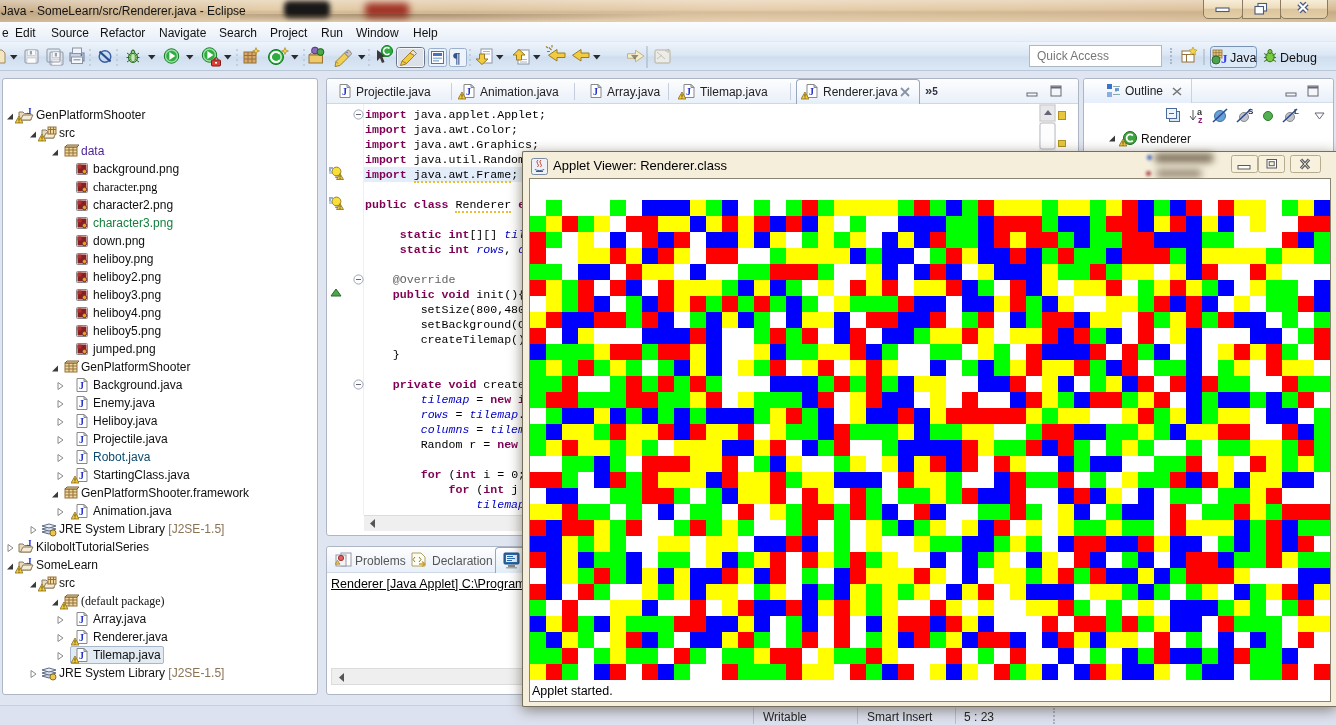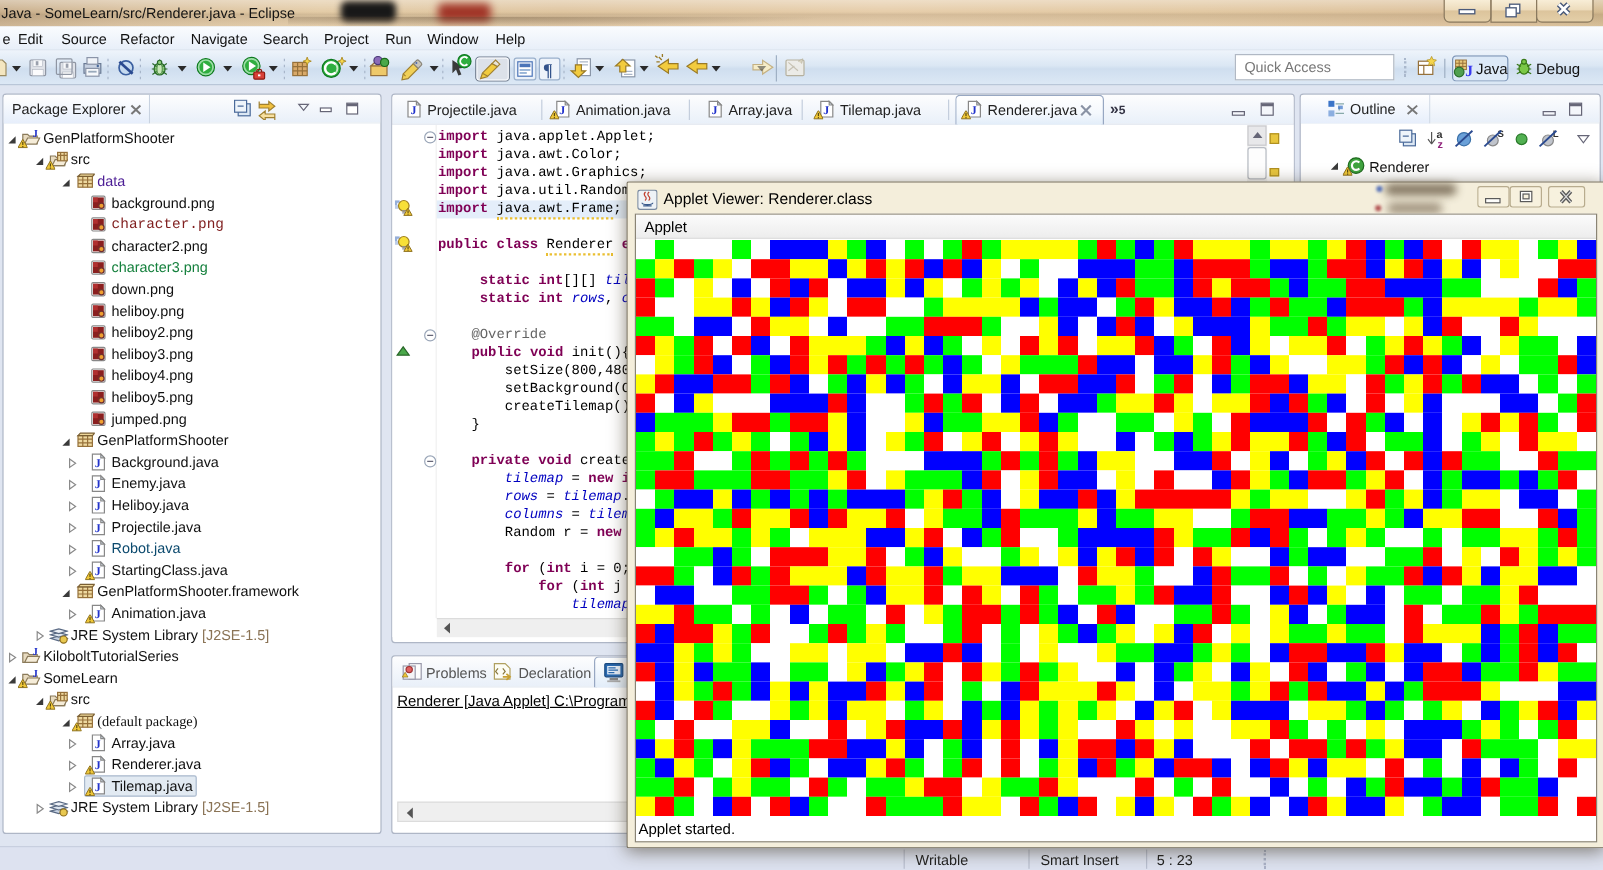--- a/index.html
+++ b/index.html
@@ -222,38 +222,20 @@
         <ellipse cx="90" cy="11" rx="4.2" ry="4.8" fill="#7ac846" stroke="#3a7a1a"></ellipse>
         <line x1="90" y1="5" x2="90" y2="3.5" stroke="#3a7a1a"></line>
         <path d="M84 7.5 l3.5 1.8 M84 11.5 h2.5 M84 15.5 l3.5 -1.8 M96 7.5 l-3.5 1.8 M96 11.5 h-2.5 M96 15.5 l-3.5 -1.8" stroke="#3a7a1a"></path>
         <circle cx="90" cy="5.5" r="2" fill="#7ac846" stroke="#3a7a1a"></circle>
       </g>
  <text x="100" y="16" font-size="12.5" fill="#111" font-family="Liberation Sans">Debug</text>
 </svg>
 </div>
 
 <div class="panel" style="left:2px;top:78px;width:316px;height:617px">
- <div class="abs" style="left:0;top:0;width:314px;height:24px;background:linear-gradient(180deg,#fdfdfe,#e9f0f9);border-bottom:1px solid #d5dde9;border-radius:3px 3px 0 0">
-  <div class="abs" style="left:0;top:0;width:122px;height:24px;background:linear-gradient(180deg,#ffffff,#e6eefb);border-right:1px solid #c8d2e0;border-radius:3px 0 0 0"></div>
-  <div class="abs tabtxt" style="left:7px;top:5px;color:#222">Package Explorer</div>
-  <svg class="abs" style="left:104px;top:6px" width="13" height="13">
-        <path d="M2.5 3 l7.5 7 M10 3 l-7.5 7" stroke="#777" stroke-width="1.7"></path>
-      </svg>
-  <svg class="abs" style="left:191px;top:4px" width="112" height="17">
-   <rect x="4.5" y="3.5" width="10" height="10" fill="#dce8f4" stroke="#4a6a9a"></rect>
-        <rect x="1.5" y="0.5" width="10" height="10" fill="#eef4fa" stroke="#4a6a9a"></rect>
-        <line x1="4" y1="5.5" x2="9" y2="5.5" stroke="#4a6a9a"></line>
-   <path d="M22 5 l0 2.5 8 0 0 -2.5 5 4 -5 4 0 -2.5 -8 0 z" fill="#f0c040" stroke="#a08030" transform="translate(0 -3.5)"></path>
-   <path d="M35 10 l0 -2.5 -8 0 0 2.5 -5 -4 5 -4 0 2.5 8 0 z" fill="#f8e0a0" stroke="#a08030" transform="translate(0 7.5)"></path>
-   <path d="M55 4 h8 l-4 5 z" fill="none" stroke="#667"></path>
-   <rect x="73" y="7" width="9" height="3" fill="#fff" stroke="#667"></rect>
-   <rect x="95" y="3" width="9" height="9" fill="#fff" stroke="#667"></rect>
-        <line x1="95" y1="4.5" x2="104" y2="4.5" stroke="#667" stroke-width="2"></line>
-  </svg>
- </div>
  <div id="tree" class="abs mono" style="left:0;top:25px;width:314px;height:590px;overflow:hidden"></div>
 </div>
 
 <svg width="0" height="0" style="position:absolute">
 <defs>
 <symbol id="i-prj" viewBox="0 0 16 16">
  <path d="M1 13 V5 h4 l1.5 1.5 H13 V13 z" fill="#e8dbc0" stroke="#8a7a5a"></path>
  <path d="M2.5 13 L5 8 h10 l-2.5 5 z" fill="#f5ecd8" stroke="#8a7a5a"></path>
  <text x="9" y="7" font-size="9" font-weight="bold" fill="#2233cc" font-family="Liberation Serif">J</text>
 </symbol>
@@ -344,21 +326,21 @@
       <use href="#i-pkg"></use>
     </svg>
     <div class="abs" style="left:79px;top:41px;font-size:12px;color:#4c1d95;font-family:'Liberation Sans';white-space:nowrap">data</div>
     <svg class="abs" style="left:72px;top:58px" width="16" height="16">
       <use href="#i-img"></use>
     </svg>
     <div class="abs" style="left:91px;top:59px;font-size:12px;color:#111;font-family:'Liberation Sans';white-space:nowrap">background.png</div>
     <svg class="abs" style="left:72px;top:76px" width="16" height="16">
       <use href="#i-img"></use>
     </svg>
-    <div class="abs" style="left:91px;top:77px;font-size:12px;color:#7f1d1d;font-family:Liberation Mono, monospace;white-space:nowrap">character.png</div>
+    <div class="abs" style="left:91px;top:77px;font-size:12px;color:#000000;font-family:Liberation Serif, serif;white-space:nowrap">character.png</div>
     <svg class="abs" style="left:72px;top:94px" width="16" height="16">
       <use href="#i-img"></use>
     </svg>
     <div class="abs" style="left:91px;top:95px;font-size:12px;color:#111;font-family:'Liberation Sans';white-space:nowrap">character2.png</div>
     <svg class="abs" style="left:72px;top:112px" width="16" height="16">
       <use href="#i-img"></use>
     </svg>
     <div class="abs" style="left:91px;top:113px;font-size:12px;color:#15803d;font-family:'Liberation Sans';white-space:nowrap">character3.png</div>
     <svg class="abs" style="left:72px;top:130px" width="16" height="16">
       <use href="#i-img"></use>
@@ -761,23 +743,20 @@
   <rect x="0.5" y="0.5" width="26" height="17" rx="2" fill="#f7f1de" stroke="#b8ac8e"></rect>
   <rect x="27.5" y="0.5" width="26" height="17" rx="2" fill="#f7f1de" stroke="#b8ac8e"></rect>
   <rect x="59.5" y="0.5" width="30" height="17" rx="2" fill="#f7f1de" stroke="#b8ac8e"></rect>
   <rect x="7" y="10.5" width="12" height="3.5" fill="#fdfdfb" stroke="#5a5a5a"></rect>
   <rect x="36" y="4.5" width="9.5" height="8.5" fill="#fdfdfb" stroke="#5a5a5a"></rect>
       <rect x="38.2" y="6.7" width="5" height="4" fill="#f7f1de" stroke="#5a5a5a"></rect>
   <path d="M70 4.5 l8 9 M78 4.5 l-8 9" stroke="#5a5a5a" stroke-width="3.2"></path>
       <path d="M70 4.5 l8 9 M78 4.5 l-8 9" stroke="#ddd" stroke-width="1"></path>
  </svg>
  <div class="abs" style="left:6px;top:26px;width:802px;height:524px;border:1px solid #8a8474;background:#fff">
-  <div class="abs" style="left:0;top:0;width:800px;height:20px;background:linear-gradient(180deg,#fbfbfb,#ededed);border-bottom:1px solid #d8d8d8">
-   <div class="abs" style="left:7px;top:3px;font-size:12.5px;color:#000">Applet</div>
-  </div>
   <div class="abs" style="left:0;top:21px;width:800px;height:480px;overflow:hidden">
 <div style="position:absolute;left:0;top:0px;width:800px;height:16px;background:linear-gradient(90deg,#fff 0px 16px,#0f0 16px 32px,#fff 32px 80px,#0f0 80px 96px,#fff 96px 112px,#00f 112px 160px,#ff0 160px 176px,#0f0 176px 192px,#00f 192px 208px,#fff 208px 224px,#0f0 224px 240px,#fff 240px 256px,#0f0 256px 272px,#f00 272px 288px,#0f0 288px 304px,#ff0 304px 368px,#0f0 368px 384px,#f00 384px 400px,#0f0 400px 416px,#00f 416px 432px,#0f0 432px 448px,#f00 448px 464px,#ff0 464px 512px,#0f0 512px 528px,#ff0 528px 560px,#0f0 560px 576px,#ff0 576px 592px,#f00 592px 608px,#00f 608px 624px,#0f0 624px 640px,#00f 640px 656px,#f00 656px 672px,#fff 672px 688px,#f00 688px 704px,#ff0 704px 736px,#fff 736px 752px,#0f0 752px 768px,#ff0 768px 784px,#00f 784px 800px)"></div>
 <div style="position:absolute;left:0;top:16px;width:800px;height:16px;background:linear-gradient(90deg,#0f0 0px 16px,#ff0 16px 32px,#f00 32px 48px,#0f0 48px 64px,#ff0 64px 80px,#fff 80px 96px,#f00 96px 128px,#ff0 128px 160px,#00f 160px 176px,#ff0 176px 192px,#f00 192px 208px,#ff0 208px 224px,#f00 224px 240px,#00f 240px 256px,#f00 256px 272px,#00f 272px 288px,#ff0 288px 304px,#fff 304px 320px,#0f0 320px 336px,#fff 336px 368px,#00f 368px 416px,#0f0 416px 448px,#00f 448px 464px,#f00 464px 512px,#0f0 512px 528px,#00f 528px 560px,#0f0 560px 576px,#f00 576px 608px,#00f 608px 624px,#ff0 624px 640px,#f00 640px 656px,#00f 656px 672px,#ff0 672px 688px,#00f 688px 704px,#fff 704px 720px,#ff0 720px 736px,#fff 736px 768px,#f00 768px 800px)"></div>
 <div style="position:absolute;left:0;top:32px;width:800px;height:16px;background:linear-gradient(90deg,#f00 0px 16px,#0f0 16px 32px,#fff 32px 48px,#ff0 48px 64px,#fff 64px 80px,#00f 80px 96px,#fff 96px 112px,#f00 112px 128px,#00f 128px 144px,#f00 144px 160px,#fff 160px 176px,#00f 176px 208px,#ff0 208px 224px,#00f 224px 240px,#ff0 240px 256px,#fff 256px 272px,#0f0 272px 288px,#ff0 288px 304px,#0f0 304px 320px,#ff0 320px 336px,#fff 336px 352px,#00f 352px 368px,#ff0 368px 384px,#00f 384px 400px,#f00 400px 416px,#0f0 416px 448px,#00f 448px 464px,#f00 464px 480px,#ff0 480px 496px,#f00 496px 528px,#0f0 528px 544px,#00f 544px 560px,#0f0 560px 592px,#f00 592px 624px,#00f 624px 672px,#0f0 672px 704px,#fff 704px 752px,#f00 752px 768px,#00f 768px 784px,#0f0 784px 800px)"></div>
 <div style="position:absolute;left:0;top:48px;width:800px;height:16px;background:linear-gradient(90deg,#f00 0px 16px,#fff 16px 48px,#ff0 48px 80px,#f00 80px 96px,#ff0 96px 112px,#00f 112px 128px,#f00 128px 144px,#ff0 144px 160px,#fff 160px 176px,#f00 176px 208px,#fff 208px 240px,#0f0 240px 256px,#ff0 256px 320px,#00f 320px 336px,#0f0 336px 352px,#00f 352px 384px,#fff 384px 400px,#0f0 400px 416px,#f00 416px 432px,#ff0 432px 448px,#00f 448px 480px,#f00 480px 496px,#00f 496px 512px,#0f0 512px 528px,#f00 528px 544px,#0f0 544px 576px,#00f 576px 592px,#f00 592px 640px,#0f0 640px 656px,#00f 656px 672px,#ff0 672px 736px,#0f0 736px 752px,#ff0 752px 784px,#0f0 784px 800px)"></div>
 <div style="position:absolute;left:0;top:64px;width:800px;height:16px;background:linear-gradient(90deg,#0f0 0px 32px,#fff 32px 48px,#00f 48px 80px,#fff 80px 96px,#f00 96px 112px,#ff0 112px 144px,#fff 144px 160px,#00f 160px 176px,#fff 176px 208px,#0f0 208px 240px,#f00 240px 288px,#0f0 288px 304px,#fff 304px 336px,#ff0 336px 352px,#00f 352px 368px,#fff 368px 384px,#00f 384px 400px,#f00 400px 416px,#00f 416px 432px,#fff 432px 448px,#ff0 448px 464px,#00f 464px 512px,#ff0 512px 528px,#0f0 528px 560px,#f00 560px 576px,#0f0 576px 592px,#ff0 592px 624px,#fff 624px 640px,#ff0 640px 656px,#00f 656px 672px,#f00 672px 688px,#fff 688px 720px,#f00 720px 736px,#ff0 736px 752px,#fff 752px 800px)"></div>
 <div style="position:absolute;left:0;top:80px;width:800px;height:16px;background:linear-gradient(90deg,#f00 0px 16px,#ff0 16px 32px,#0f0 32px 48px,#f00 48px 64px,#fff 64px 80px,#f00 80px 96px,#00f 96px 112px,#fff 112px 128px,#f00 128px 144px,#ff0 144px 192px,#0f0 192px 208px,#00f 208px 224px,#ff0 224px 240px,#00f 240px 256px,#0f0 256px 272px,#fff 272px 288px,#ff0 288px 304px,#fff 304px 320px,#f00 320px 336px,#ff0 336px 352px,#f00 352px 368px,#fff 368px 384px,#ff0 384px 416px,#f00 416px 432px,#00f 432px 448px,#0f0 448px 464px,#fff 464px 480px,#f00 480px 496px,#00f 496px 512px,#ff0 512px 528px,#fff 528px 544px,#ff0 544px 576px,#f00 576px 592px,#fff 592px 608px,#0f0 608px 624px,#ff0 624px 640px,#f00 640px 656px,#ff0 656px 672px,#0f0 672px 688px,#00f 688px 704px,#fff 704px 720px,#ff0 720px 736px,#0f0 736px 768px,#fff 768px 784px,#00f 784px 800px)"></div>
 <div style="position:absolute;left:0;top:96px;width:800px;height:16px;background:linear-gradient(90deg,#fff 0px 16px,#ff0 16px 32px,#0f0 32px 48px,#f00 48px 64px,#00f 64px 80px,#fff 80px 96px,#0f0 96px 112px,#00f 112px 128px,#f00 128px 144px,#ff0 144px 160px,#f00 160px 176px,#0f0 176px 192px,#f00 192px 208px,#0f0 208px 224px,#f00 224px 240px,#0f0 240px 256px,#00f 256px 272px,#0f0 272px 288px,#fff 288px 304px,#ff0 304px 320px,#0f0 320px 368px,#f00 368px 384px,#00f 384px 416px,#fff 416px 432px,#00f 432px 464px,#ff0 464px 480px,#f00 480px 496px,#0f0 496px 512px,#00f 512px 528px,#ff0 528px 544px,#fff 544px 576px,#ff0 576px 608px,#0f0 608px 624px,#f00 624px 640px,#00f 640px 656px,#f00 656px 672px,#00f 672px 688px,#fff 688px 704px,#ff0 704px 720px,#fff 720px 736px,#0f0 736px 768px,#f00 768px 784px,#00f 784px 800px)"></div>
 <div style="position:absolute;left:0;top:112px;width:800px;height:16px;background:linear-gradient(90deg,#ff0 0px 16px,#f00 16px 32px,#00f 32px 64px,#f00 64px 96px,#0f0 96px 112px,#f00 112px 128px,#00f 128px 144px,#fff 144px 160px,#0f0 160px 176px,#00f 176px 192px,#ff0 192px 208px,#00f 208px 224px,#0f0 224px 240px,#fff 240px 256px,#00f 256px 272px,#ff0 272px 304px,#00f 304px 320px,#fff 320px 336px,#f00 336px 368px,#00f 368px 400px,#f00 400px 416px,#fff 416px 432px,#0f0 432px 448px,#f00 448px 464px,#fff 464px 480px,#00f 480px 496px,#0f0 496px 512px,#f00 512px 544px,#00f 544px 560px,#ff0 560px 592px,#fff 592px 608px,#f00 608px 624px,#0f0 624px 640px,#ff0 640px 656px,#f00 656px 672px,#0f0 672px 688px,#f00 688px 704px,#00f 704px 736px,#fff 736px 752px,#0f0 752px 768px,#fff 768px 784px,#0f0 784px 800px)"></div>
 <div style="position:absolute;left:0;top:128px;width:800px;height:16px;background:linear-gradient(90deg,#f00 0px 16px,#fff 16px 32px,#00f 32px 48px,#ff0 48px 64px,#fff 64px 112px,#00f 112px 160px,#f00 160px 176px,#00f 176px 192px,#fff 192px 224px,#0f0 224px 240px,#f00 240px 256px,#0f0 256px 272px,#f00 272px 288px,#fff 288px 304px,#00f 304px 320px,#f00 320px 336px,#fff 336px 352px,#00f 352px 384px,#0f0 384px 400px,#ff0 400px 432px,#f00 432px 448px,#ff0 448px 464px,#fff 464px 480px,#ff0 480px 512px,#f00 512px 528px,#00f 528px 544px,#f00 544px 560px,#0f0 560px 576px,#00f 576px 592px,#fff 592px 608px,#f00 608px 624px,#fff 624px 640px,#ff0 640px 656px,#00f 656px 672px,#fff 672px 720px,#00f 720px 752px,#fff 752px 768px,#0f0 768px 784px,#f00 784px 800px)"></div>

